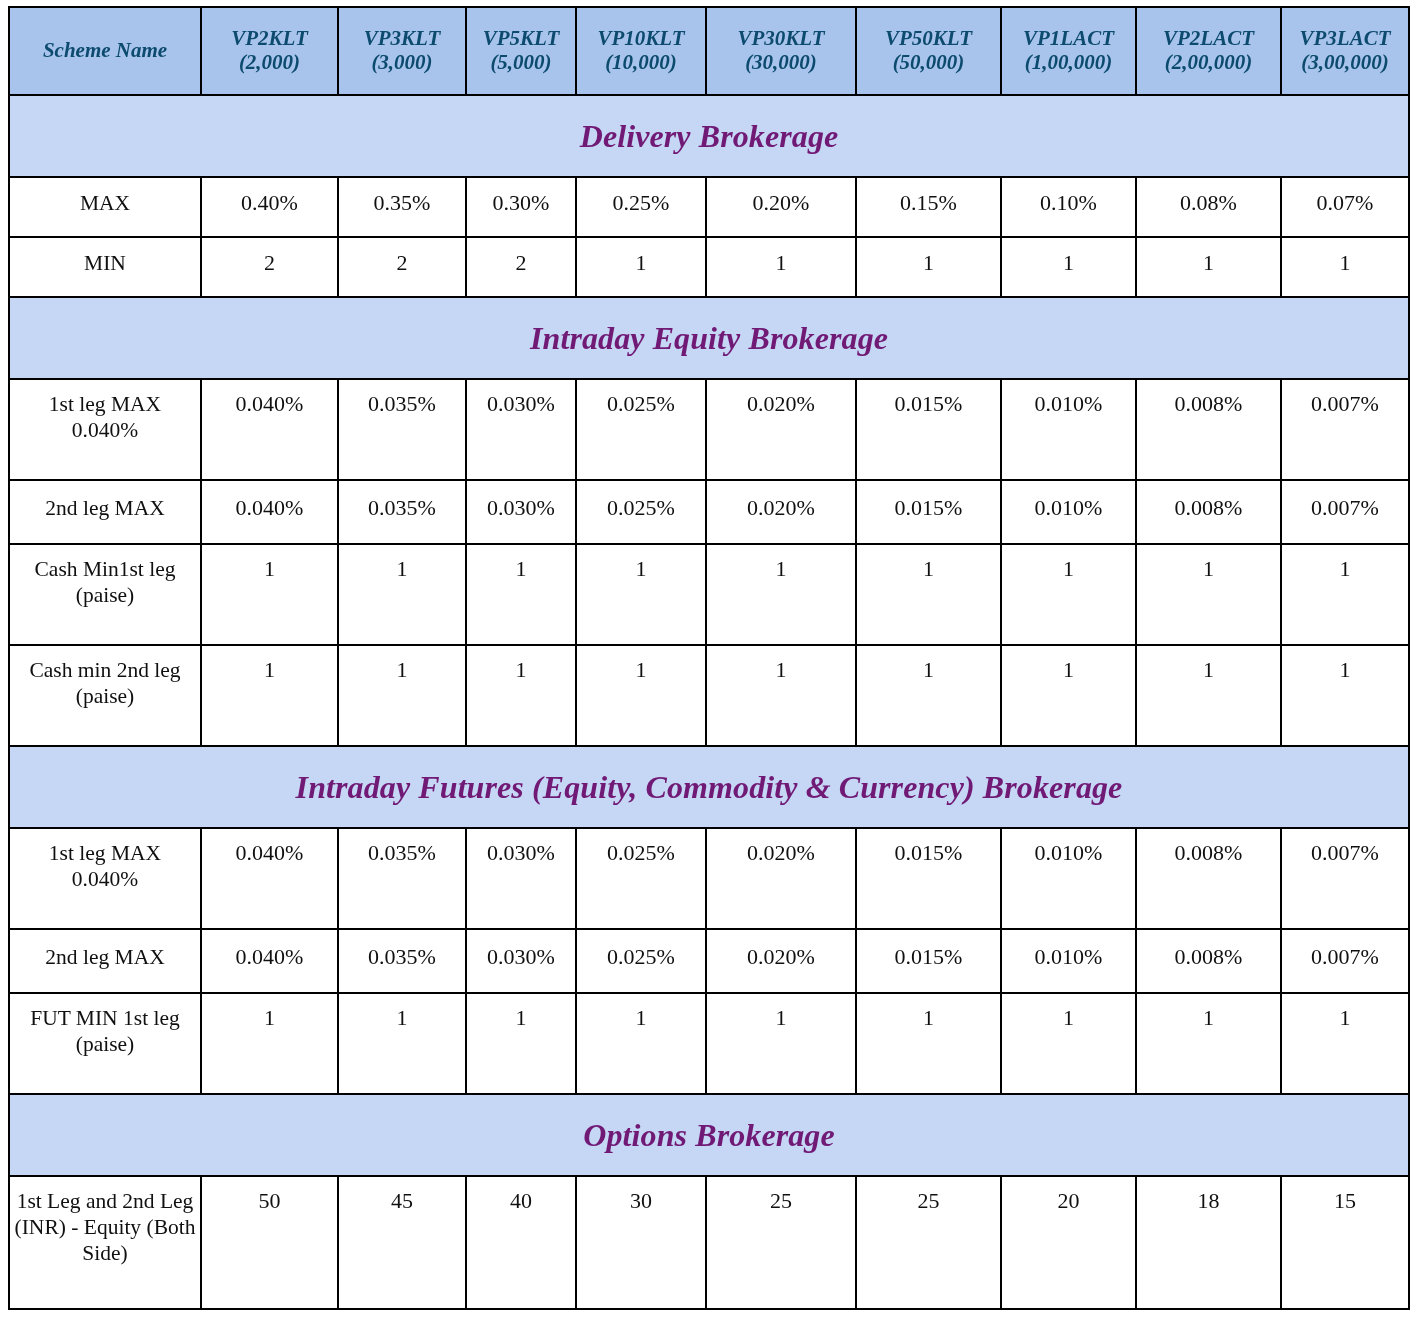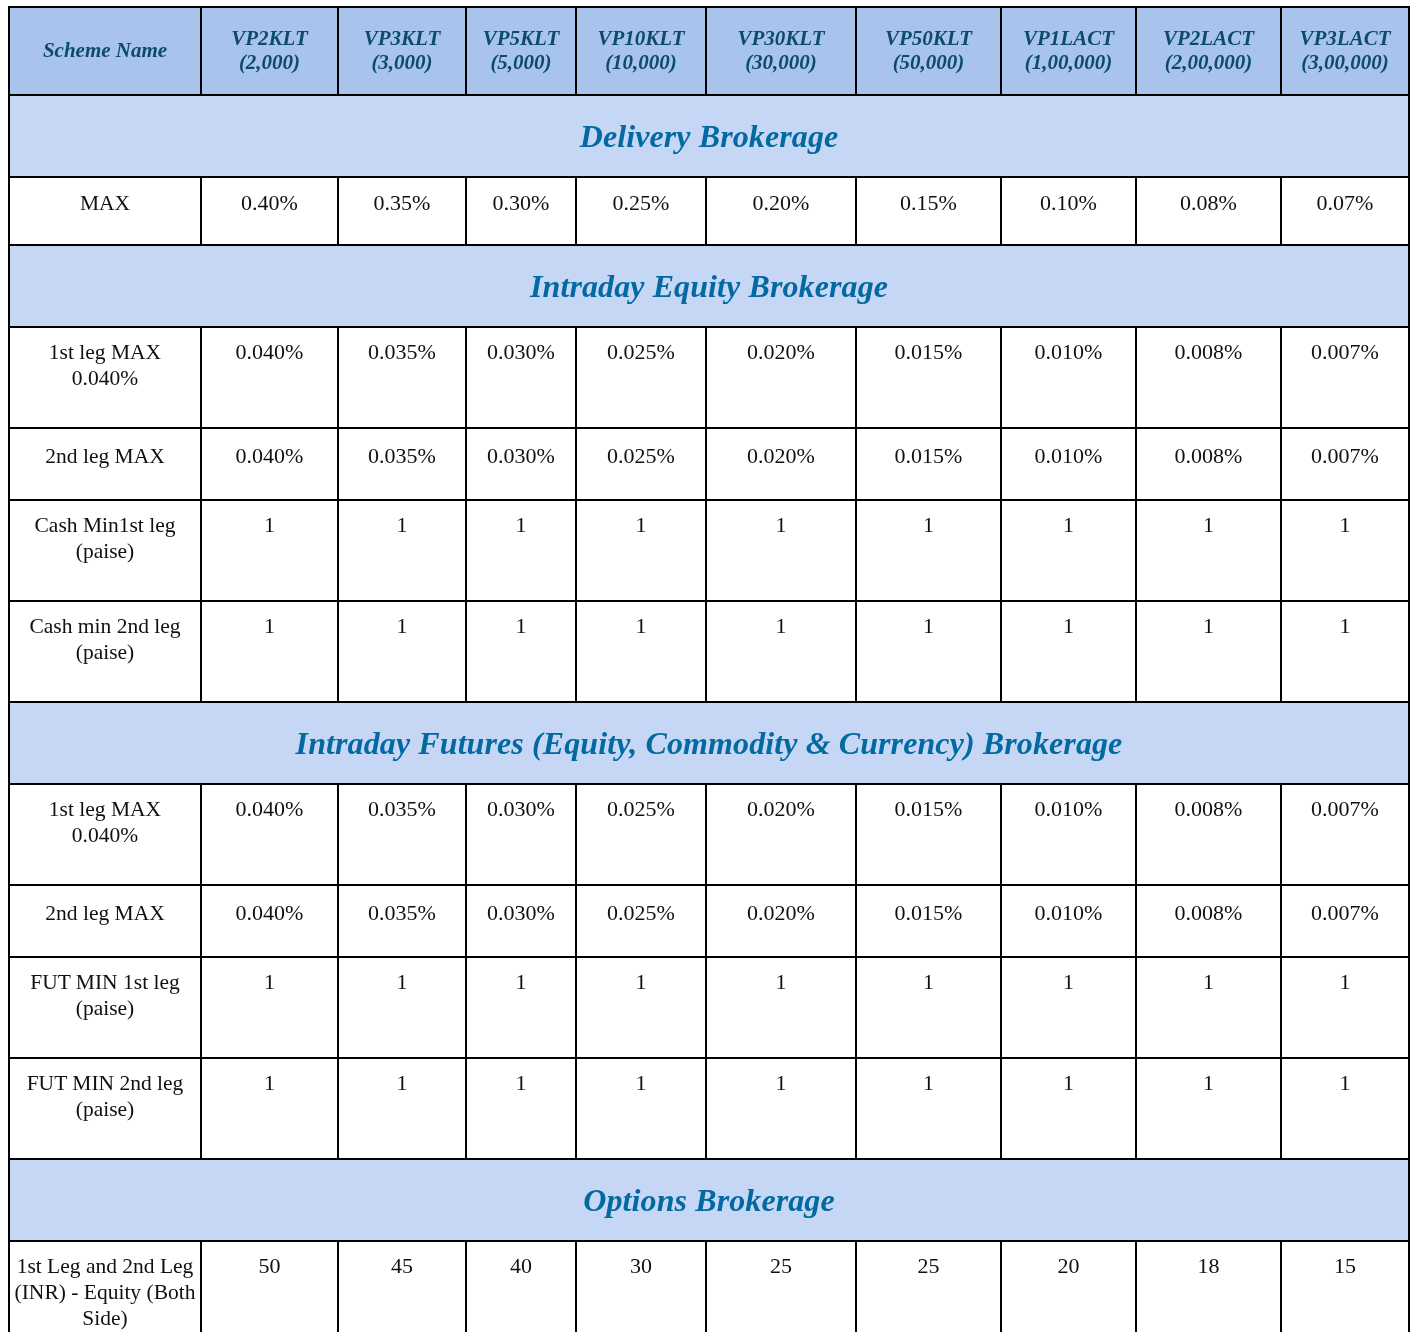--- a/index.html
+++ b/index.html
@@ -50,21 +50,21 @@
     font-size: 24px;
   }
   .hdr-line2 { display: block; }
 
   
   tr.section-row td {
     background: #C6D7F6;
     height: 72px;
     text-align: center;
     vertical-align: middle;
-    color: #0369a1;
+    color: #701a75;
     font-style: italic;
     font-weight: bold;
     font-size: 32px;
     letter-spacing: 0.1px;
     padding: 4px 10px;
   }
 
   
   tr.data-row td {
     background: #ffffff;
@@ -81,21 +81,21 @@
     padding-top: 11px;
   }
   tr.data-row td.value-cell {
     vertical-align: top;
     padding-top: 11px;
   }
   
   tr.data-row.single td {
     vertical-align: middle;
     padding-top: 8px;
-    padding-bottom: 24px;
+    padding-bottom: 16px;
   }
   tr.row-max td, tr.row-min td { height: 34px; }
   tr.row-2ndleg td { height: 38px; margin-top: 24px; }
   tr.row-tall td { height: 78px; }
   tr.row-taller td { height: 110px; }
 </style>
 </head>
 <body>
 
 <div id="sheet">
@@ -135,20 +135,32 @@
           <td class="value-cell">0.40%</td>
           <td class="value-cell">0.35%</td>
           <td class="value-cell">0.30%</td>
           <td class="value-cell">0.25%</td>
           <td class="value-cell">0.20%</td>
           <td class="value-cell">0.15%</td>
           <td class="value-cell">0.10%</td>
           <td class="value-cell">0.08%</td>
           <td class="value-cell">0.07%</td>
         </tr>
+        <tr class="data-row single row-max">
+          <td class="label-cell">MIN</td>
+          <td class="value-cell">2</td>
+          <td class="value-cell">2</td>
+          <td class="value-cell">2</td>
+          <td class="value-cell">1</td>
+          <td class="value-cell">1</td>
+          <td class="value-cell">1</td>
+          <td class="value-cell">1</td>
+          <td class="value-cell">1</td>
+          <td class="value-cell">1</td>
+        </tr>
         <tr class="section-row">
           <td colspan="10">Intraday Equity Brokerage</td>
         </tr>
         <tr class="data-row row-tall">
           <td class="label-cell">1st leg MAX 0.040%</td>
           <td class="value-cell">0.040%</td>
           <td class="value-cell">0.035%</td>
           <td class="value-cell">0.030%</td>
           <td class="value-cell">0.025%</td>
           <td class="value-cell">0.020%</td>
@@ -215,32 +227,20 @@
           <td class="value-cell">0.030%</td>
           <td class="value-cell">0.025%</td>
           <td class="value-cell">0.020%</td>
           <td class="value-cell">0.015%</td>
           <td class="value-cell">0.010%</td>
           <td class="value-cell">0.008%</td>
           <td class="value-cell">0.007%</td>
         </tr>
         <tr class="data-row row-tall">
           <td class="label-cell">FUT MIN 1st leg (paise)</td>
-          <td class="value-cell">1</td>
-          <td class="value-cell">1</td>
-          <td class="value-cell">1</td>
-          <td class="value-cell">1</td>
-          <td class="value-cell">1</td>
-          <td class="value-cell">1</td>
-          <td class="value-cell">1</td>
-          <td class="value-cell">1</td>
-          <td class="value-cell">1</td>
-        </tr>
-        <tr class="data-row row-tall">
-          <td class="label-cell">FUT MIN 2nd leg (paise)</td>
           <td class="value-cell">1</td>
           <td class="value-cell">1</td>
           <td class="value-cell">1</td>
           <td class="value-cell">1</td>
           <td class="value-cell">1</td>
           <td class="value-cell">1</td>
           <td class="value-cell">1</td>
           <td class="value-cell">1</td>
           <td class="value-cell">1</td>
         </tr>

